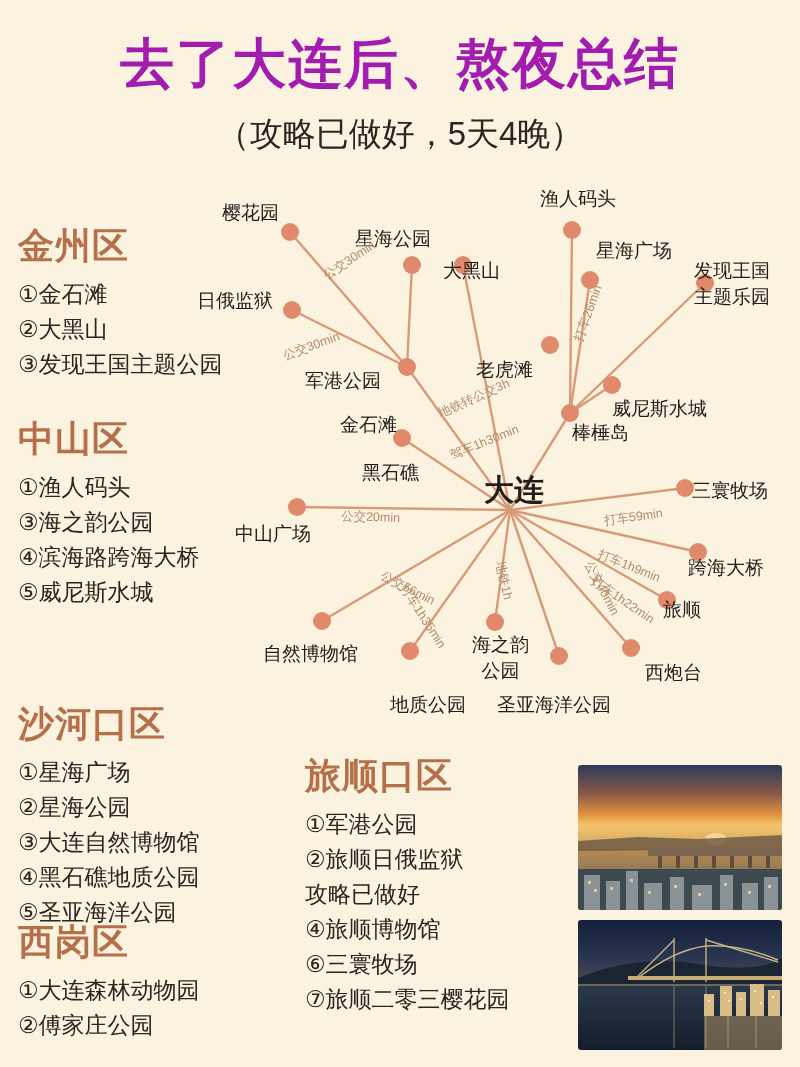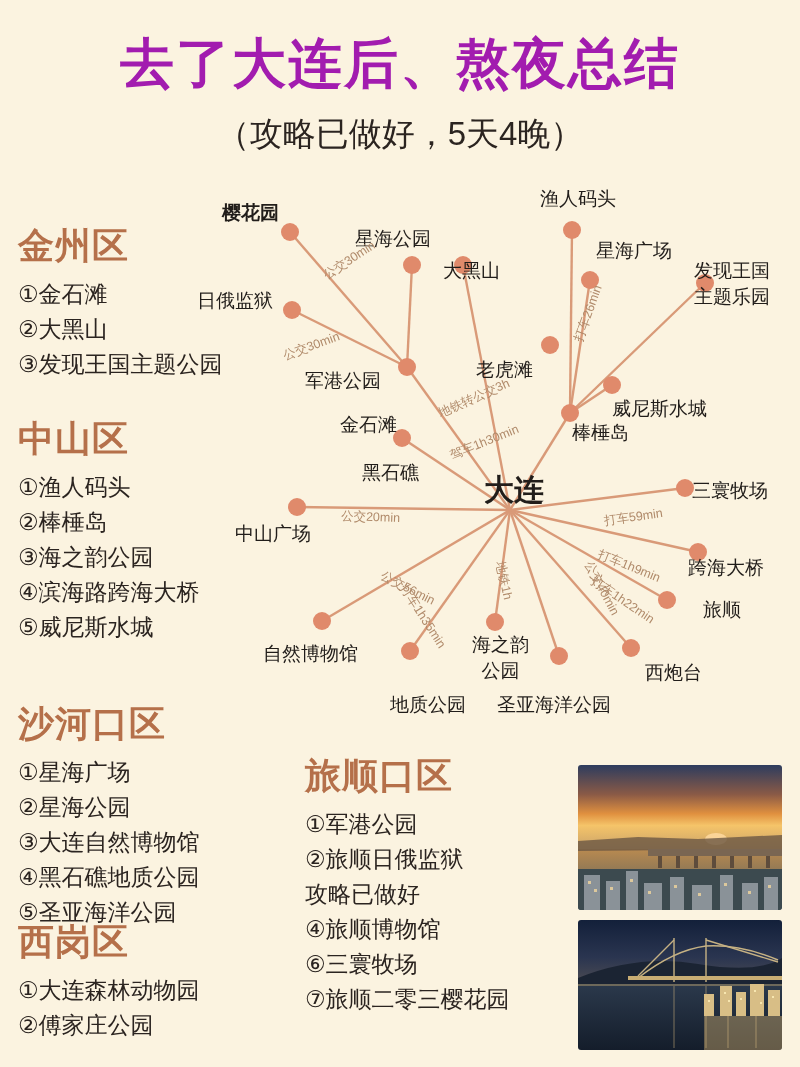--- a/index.html
+++ b/index.html
@@ -164,32 +164,32 @@
       <circle cx="505" cy="318" r="9"></circle>
       <circle cx="390" cy="243" r="9"></circle>
       <circle cx="432" cy="215" r="9"></circle>
       <circle cx="525" cy="113" r="9"></circle>
       <circle cx="410" cy="110" r="9"></circle>
       <circle cx="392" cy="60" r="9"></circle>
       <circle cx="370" cy="175" r="9"></circle>
     </g>
   </svg>
 
-  <div class="map-label" style="left:222px; top:200px;font-weight:bold;">樱花园</div>
+  <div class="map-label" style="left:222px; top:200px;">樱花园</div>
   <div class="map-label" style="left:197px; top:288px;">日俄监狱</div>
   <div class="map-label" style="left:305px; top:368px;">军港公园</div>
   <div class="map-label" style="left:340px; top:412px;">金石滩</div>
   <div class="map-label" style="left:362px; top:460px;">黑石礁</div>
   <div class="map-label" style="left:235px; top:521px;">中山广场</div>
   <div class="map-label" style="left:263px; top:641px;">自然博物馆</div>
   <div class="map-label" style="left:390px; top:692px;">地质公园</div>
   <div class="map-label" style="left:472px; top:632px; line-height:26px; text-align:center;">海之韵<br>公园</div>
   <div class="map-label" style="left:497px; top:692px;">圣亚海洋公园</div>
   <div class="map-label" style="left:645px; top:660px;">西炮台</div>
-  <div class="map-label" style="left:663px; top:597px;margin-left:40px;">旅顺</div>
+  <div class="map-label" style="left:663px; top:597px;">旅顺</div>
   <div class="map-label" style="left:688px; top:555px;">跨海大桥</div>
   <div class="map-label" style="left:692px; top:478px;">三寰牧场</div>
   <div class="map-label" style="left:572px; top:420px;">棒棰岛</div>
   <div class="map-label" style="left:612px; top:396px;">威尼斯水城</div>
   <div class="map-label" style="left:476px; top:357px;">老虎滩</div>
   <div class="map-label" style="left:694px; top:258px; line-height:26px;">发现王国<br>主题乐园</div>
   <div class="map-label" style="left:596px; top:238px;">星海广场</div>
   <div class="map-label" style="left:540px; top:186px;">渔人码头</div>
   <div class="map-label" style="left:443px; top:258px;">大黑山</div>
   <div class="map-label" style="left:355px; top:226px;">星海公园</div>
@@ -212,21 +212,20 @@
   <div class="list-block" style="left:18px; top:222px;">
     <div class="list-heading">金州区</div>
     <div class="list-item">①金石滩</div>
     <div class="list-item">②大黑山</div>
     <div class="list-item">③发现王国主题公园</div>
   </div>
 
   <div class="list-block" style="left:18px; top:415px;">
     <div class="list-heading">中山区</div>
     <div class="list-item">①渔人码头</div>
-    <div class="list-item">②棒棰岛</div>
     <div class="list-item">③海之韵公园</div>
     <div class="list-item">④滨海路跨海大桥</div>
     <div class="list-item">⑤威尼斯水城</div>
   </div>
 
   <div class="list-block" style="left:18px; top:700px;">
     <div class="list-heading">沙河口区</div>
     <div class="list-item">①星海广场</div>
     <div class="list-item">②星海公园</div>
     <div class="list-item">③大连自然博物馆</div>

